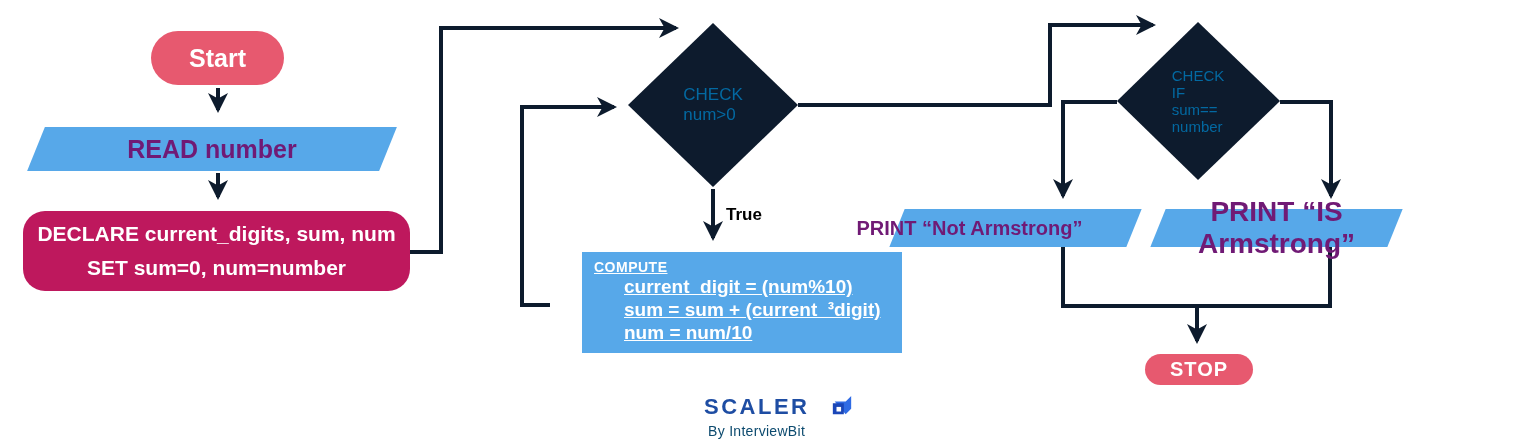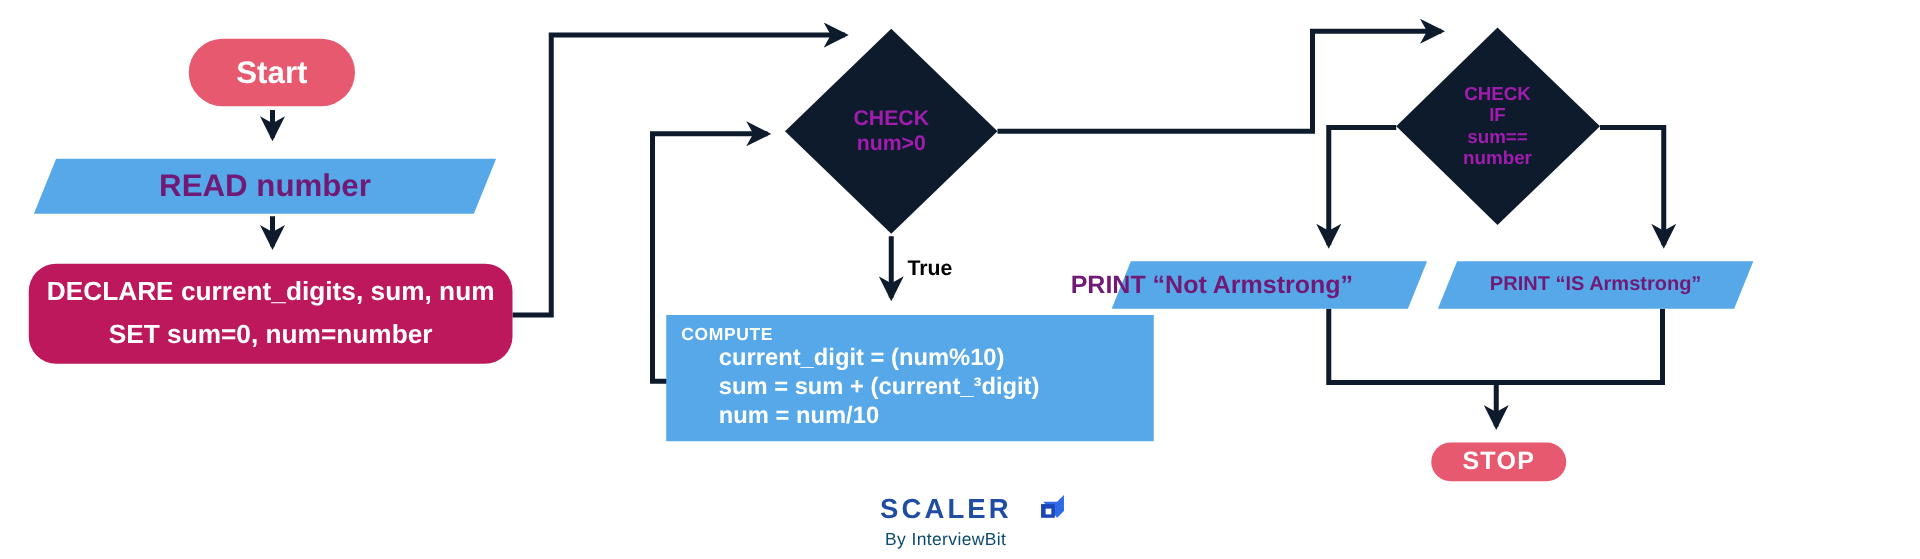--- a/index.html
+++ b/index.html
@@ -53,23 +53,22 @@
     font-weight: bold;
     box-sizing: border-box;
     padding: 7px 0 0 12px;
   }
   .compute-title { font-size: 14px; letter-spacing: 0.5px; }
   .compute-line { font-size: 19px; line-height: 23px; margin-left: 30px; }
 
   .diamond-label {
     position: absolute;
     transform: translate(-50%, -50%);
-    color: #a21caf;
-    font-weight: bold;
-    text-align: center;
+    color: #0369a1;
+    font-weight: normal;
     white-space: nowrap;
   }
   .diamond-label.d1 { font-size: 17px; line-height: 20px; }
   .diamond-label.d2 { font-size: 15px; line-height: 17px; }
 
   .edge-label {
     position: absolute;
     color: #000000;
     font-weight: bold;
     font-size: 17px;
@@ -139,39 +138,39 @@
     <div>SET sum=0, num=number</div>
   </div>
 
   <div class="diamond-label d1" style="left:713px; top:105px;">
     <div>CHECK</div>
     <div>num&gt;0</div>
   </div>
 
   <div class="edge-label" style="left:726px; top:205px;">True</div>
 
-  <div class="compute-box" style="left:533px; top:252px; width:390px; height:101px;">
+  <div class="compute-box" style="left:582px; top:252px; width:320px; height:101px;text-decoration:underline;">
     <div class="compute-title">COMPUTE</div>
     <div class="compute-line">current_digit = (num%10)</div>
     <div class="compute-line">sum = sum + (current_³digit)</div>
     <div class="compute-line">num = num/10</div>
   </div>
 
   <div class="diamond-label d2" style="left:1198px; top:101px;">
     <div>CHECK</div>
     <div>IF</div>
     <div>sum==</div>
     <div>number</div>
   </div>
 
   <div class="para" style="left:897px; top:209px; width:237px; height:38px;"></div>
   <div class="para-label" style="left:851px; top:209px; width:237px; height:38px; font-size:20px;">PRINT “Not Armstrong”</div>
 
   <div class="para" style="left:1158px; top:209px; width:237px; height:38px;"></div>
-  <div class="para-label" style="left:1158px; top:209px; width:237px; height:38px; font-size:16px;">PRINT “IS Armstrong”</div>
+  <div class="para-label" style="left:1158px; top:209px; width:237px; height:38px; font-size:28px;">PRINT “IS Armstrong”</div>
 
   <div class="node terminal" style="left:1145px; top:354px; width:108px; height:31px; font-size:20px; border-radius:24px; letter-spacing:1px;">
     <span>STOP</span>
   </div>
 
   <div class="branding">
     <div class="logo-row">
       <span class="logo-text">SCALER</span>
       <span style="display:inline-flex;">
         <svg width="22" height="24" viewBox="0 0 24 26" xmlns="http://www.w3.org/2000/svg">

